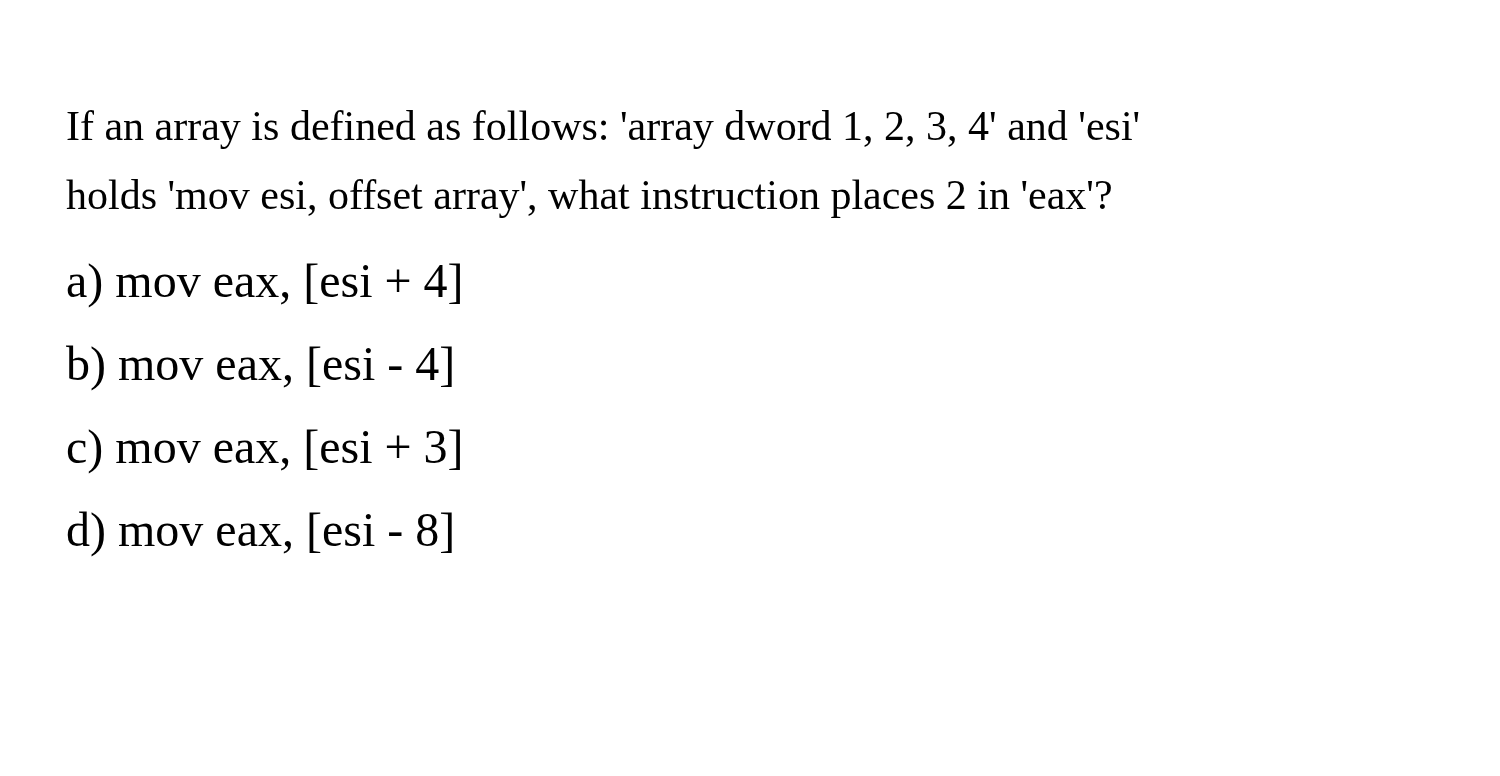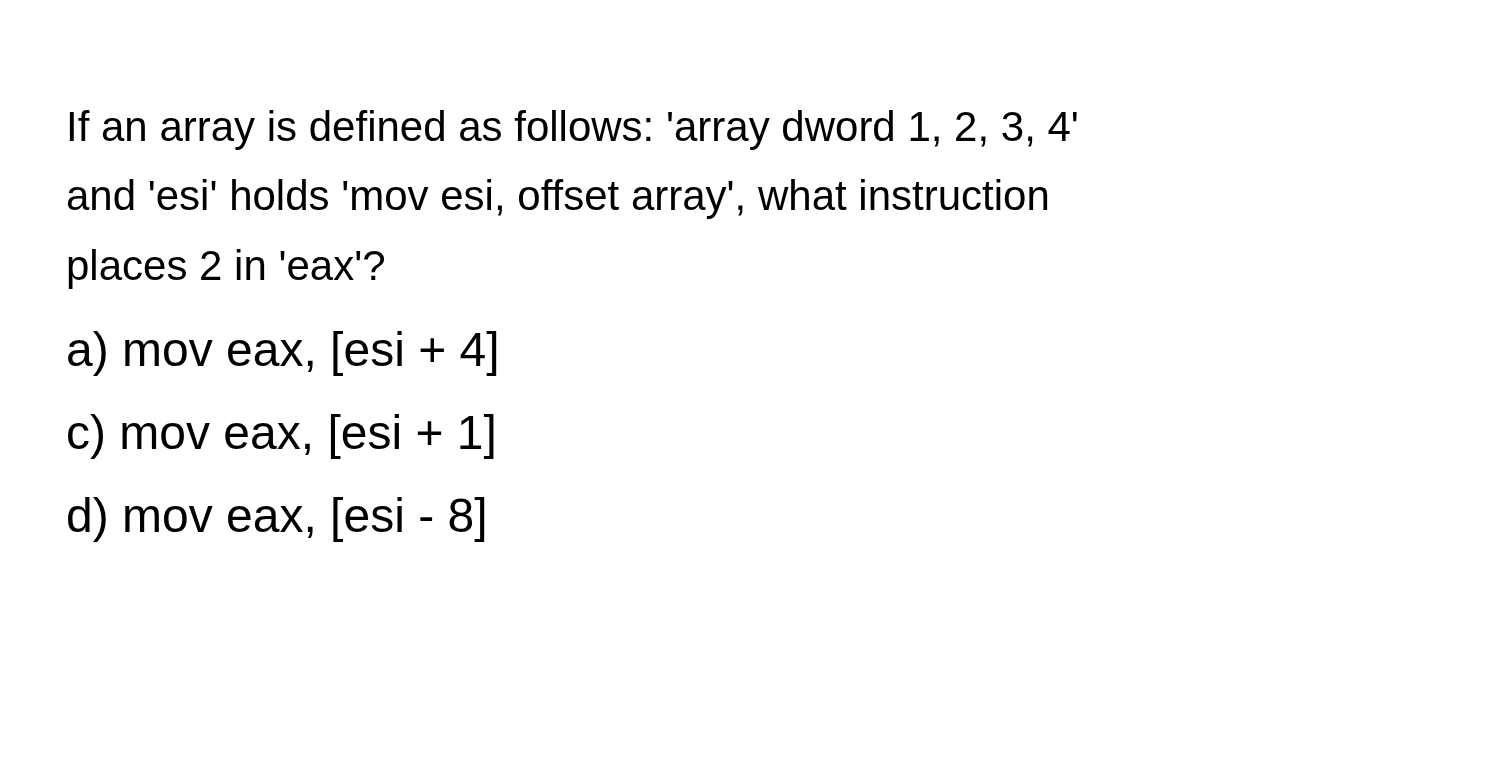--- a/index.html
+++ b/index.html
@@ -1,18 +1,19 @@
 <!DOCTYPE html>
 <html><head>
   <meta charset="utf-8">
   <style>
     * {
       margin: 4px;
       padding: 0;
       box-sizing: border-box;
+      font-family: Liberation Serif, serif;
     }
     body {
       width: 1500px;
       height: 776px;
       background: #ffffff;
       font-family: -apple-system, BlinkMacSystemFont, "Segoe UI", Helvetica, Arial, sans-serif;
       padding: 80px 50px 50px 50px;
     }
     .question-container {
       max-width: 1100px;
@@ -30,15 +31,16 @@
       color: #000000;
       font-weight: 400;
     }
   </style>
 </head>
 <body>
 
 <div class="question-container">
   <div class="question-text">If an array is defined as follows: 'array dword 1, 2, 3, 4' and 'esi' holds 'mov esi, offset array', what instruction places 2 in 'eax'?</div>
   <div class="option">a) mov eax, [esi + 4]</div>
-  <div class="option">c) mov eax, [esi + 1]</div>
+  <div class="option">b) mov eax, [esi - 4]</div>
+  <div class="option">c) mov eax, [esi + 3]</div>
   <div class="option">d) mov eax, [esi - 8]</div>
 </div>
 
 </body></html>

